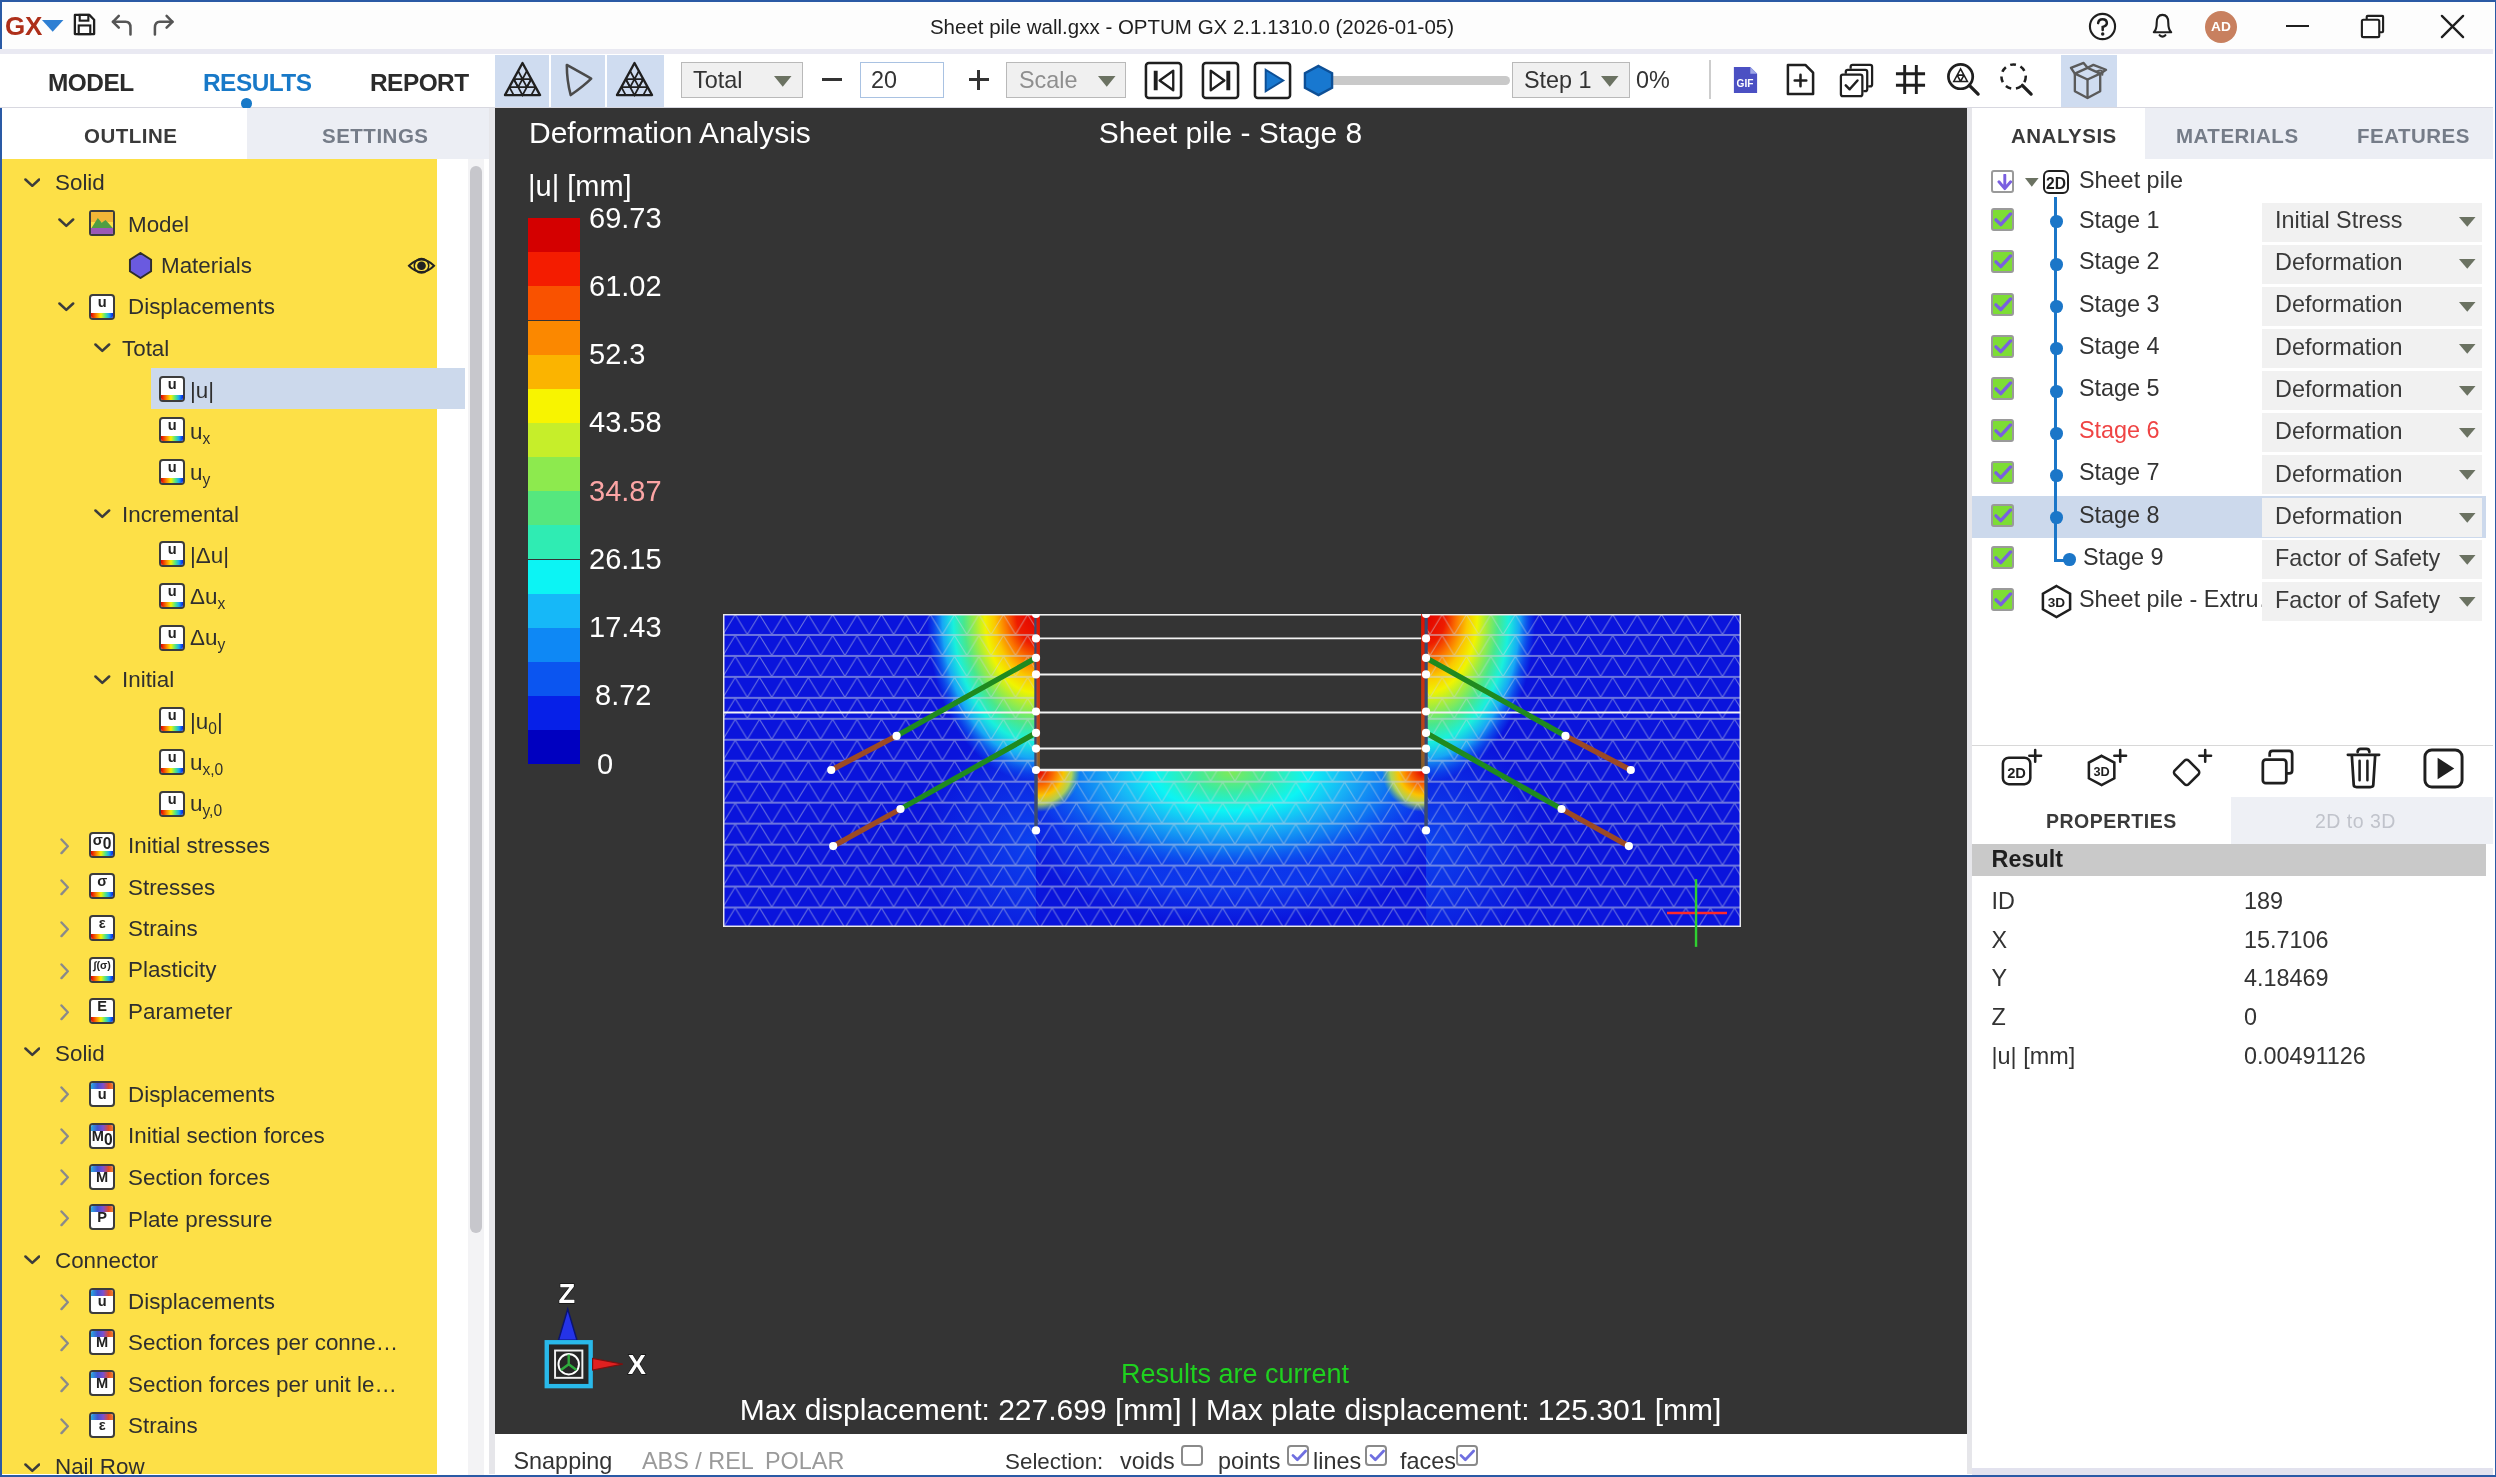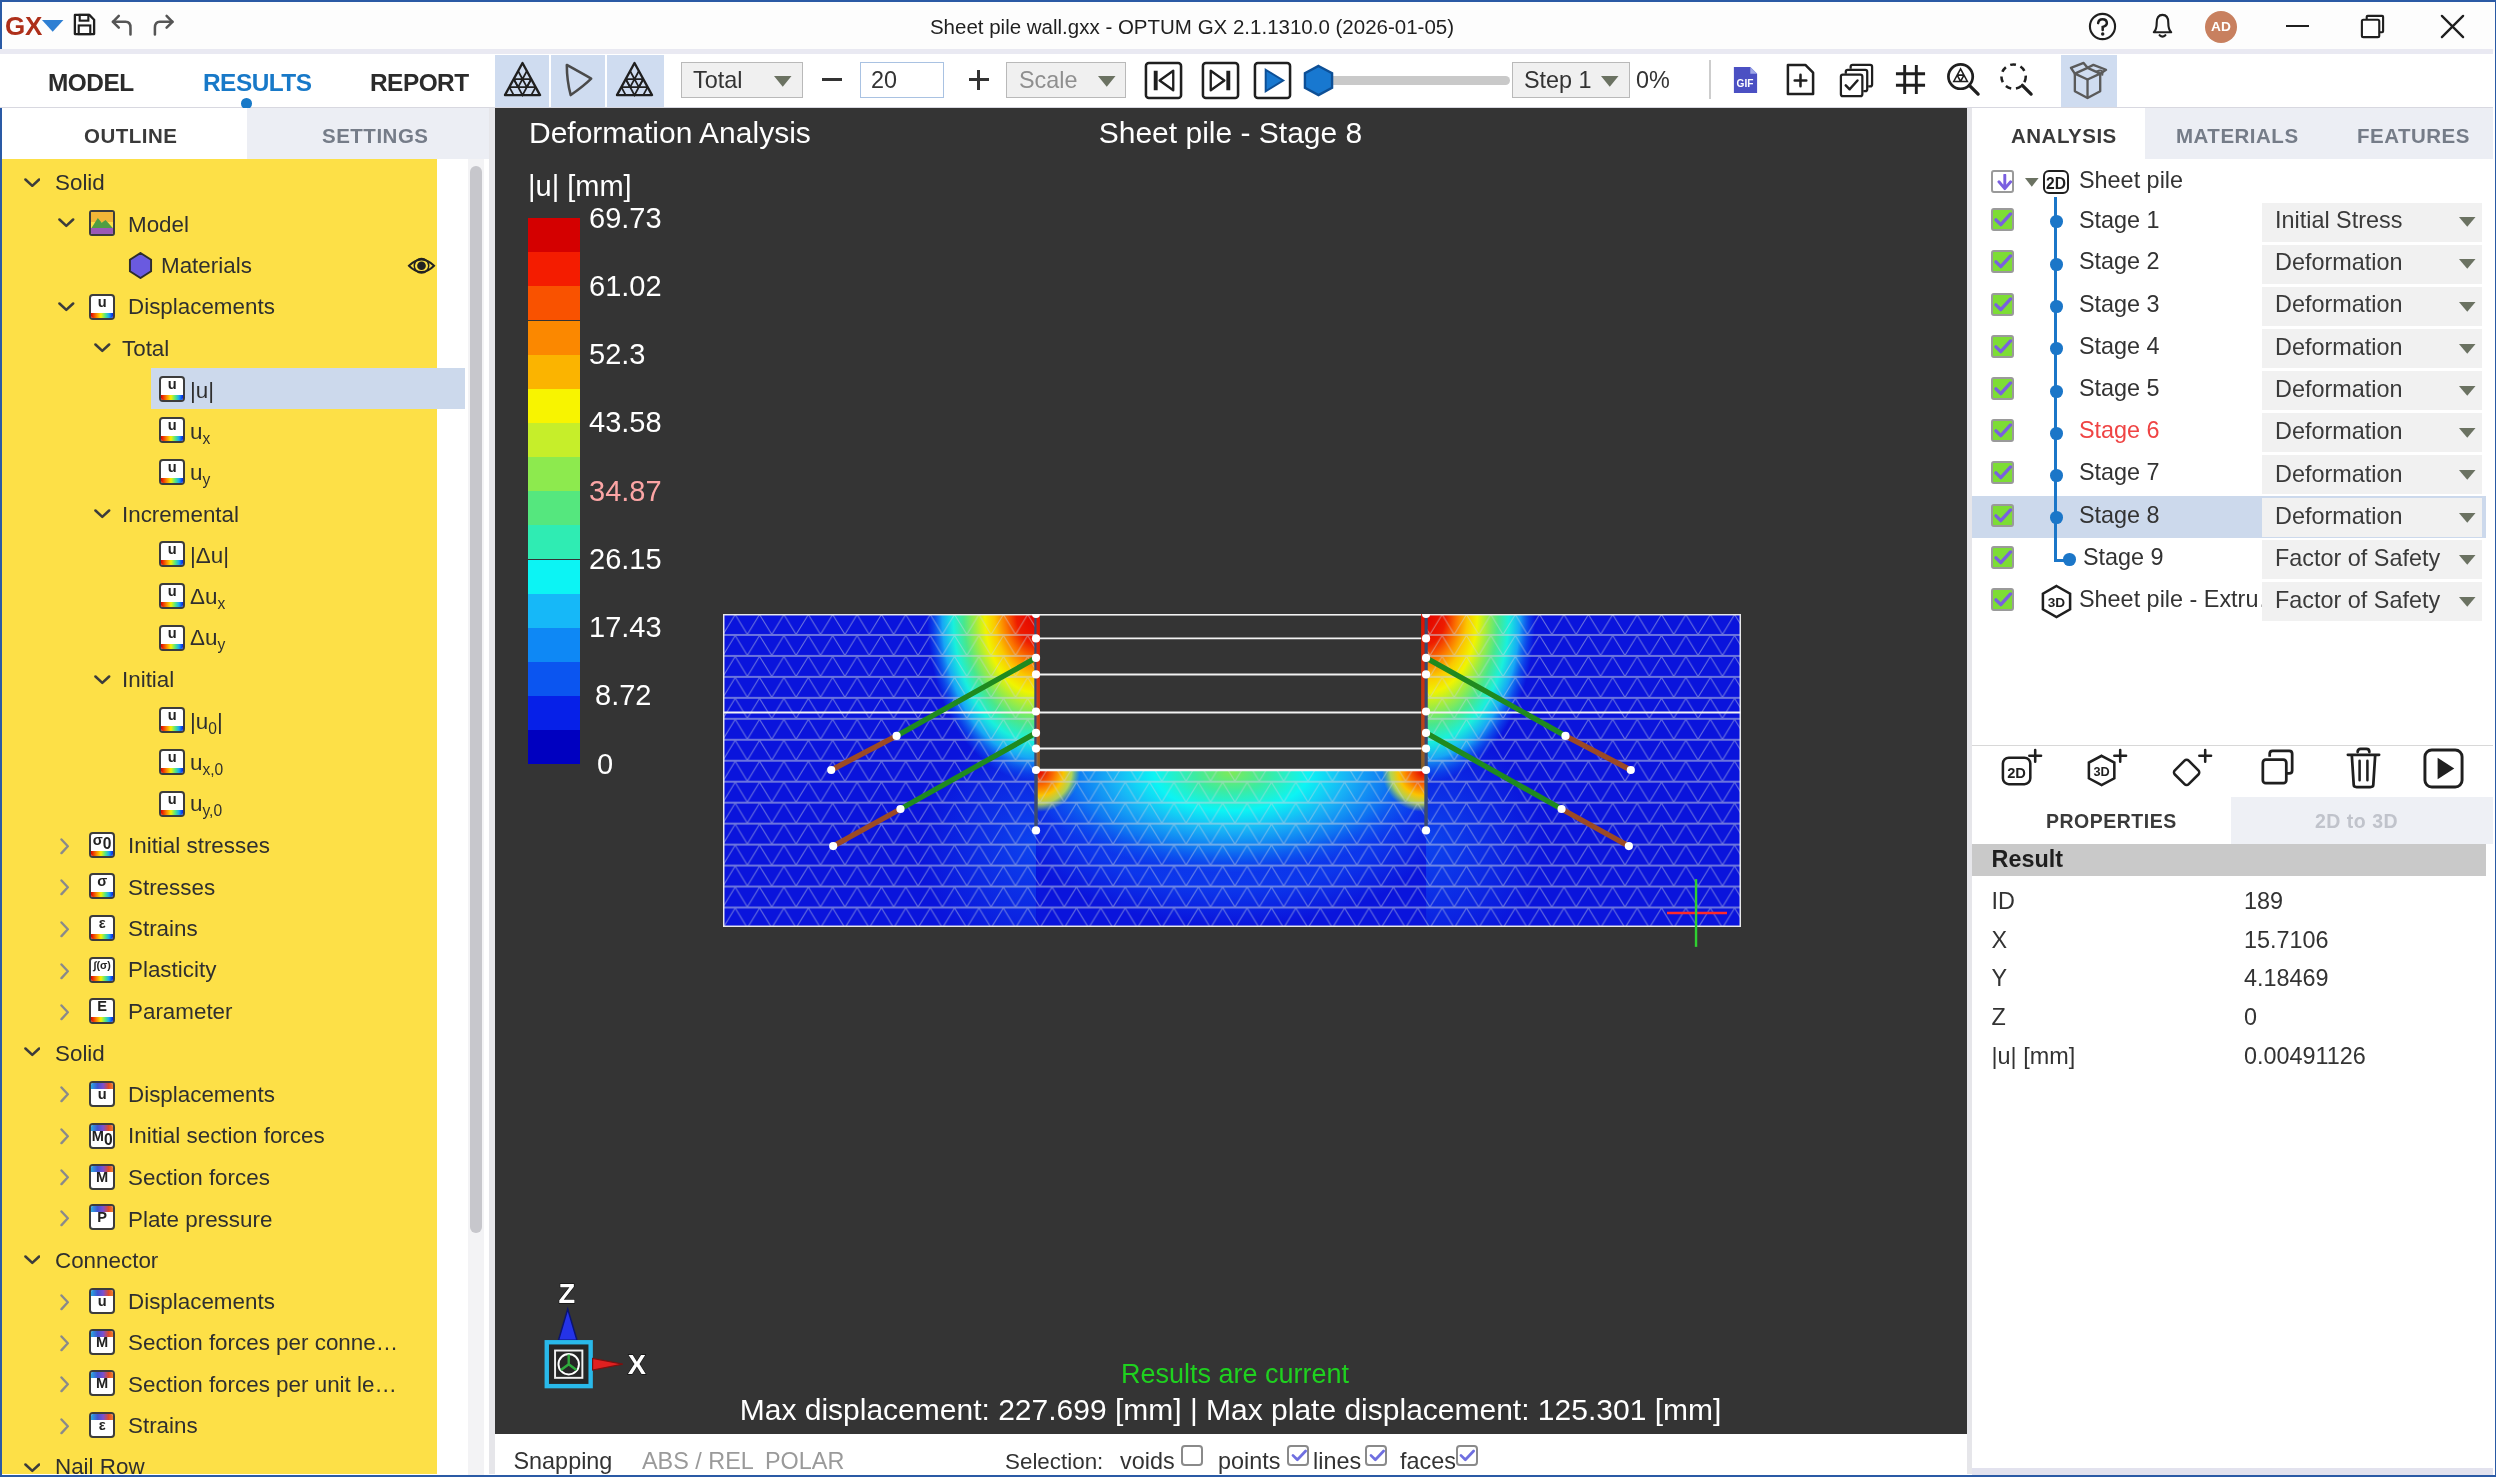--- a/index.html
+++ b/index.html
@@ -775,21 +775,21 @@
       <path d="M9,9 L11,40 Q11,42 14,42 H28 Q31,42 31,40 L33,9" fill="none" stroke="#1f1f1f" stroke-width="2.8" stroke-linejoin="round"></path>
       <path d="M17,15 V35 M25,15 V35" stroke="#1f1f1f" stroke-width="2.6" stroke-linecap="round"></path>
     </svg>
 <svg class="abs" style="left:450px;top:639px;" width="43" height="43" viewBox="0 0 44 44">
       <rect x="3" y="3" width="38" height="38" rx="7" fill="none" stroke="#1f1f1f" stroke-width="3"></rect>
       <polygon points="16,11 33,22 16,33" fill="#1f1f1f"></polygon>
     </svg>
 <div class="abs" style="left:0;top:689px;width:521px;height:47px;background:#eef0f5;"></div>
 <div class="abs" style="left:0;top:689px;width:259px;height:47px;background:#fff;"></div>
 <div class="abs" style="left:74px;top:702px;font-size:19.5px;font-weight:bold;letter-spacing:0.5px;color:#3a3a3a;">PROPERTIES</div>
-<div class="abs" style="left:343px;top:702px;font-size:19.5px;font-weight:bold;letter-spacing:0.5px;color:#c0c3cb;">2D to 3D</div>
+<div class="abs" style="left:343px;top:702px;font-size:19.5px;font-weight:normal;letter-spacing:0.5px;color:#c0c3cb;">2D to 3D</div>
 <div class="abs" style="left:0;top:736px;width:514px;height:32px;background:#c9c9c9;"></div>
 <div class="abs" style="left:19.5px;top:738px;font-size:23.4px;font-weight:bold;color:#1f1f1f;">Result</div>
 <div class="abs" style="left:19.5px;top:780px;font-size:23.4px;color:#333;">ID</div>
 <div class="abs" style="left:272px;top:780px;font-size:23.4px;color:#333;">189</div>
 <div class="abs" style="left:19.5px;top:819px;font-size:23.4px;color:#333;">X</div>
 <div class="abs" style="left:272px;top:819px;font-size:23.4px;color:#333;">15.7106</div>
 <div class="abs" style="left:19.5px;top:857px;font-size:23.4px;color:#333;">Y</div>
 <div class="abs" style="left:272px;top:857px;font-size:23.4px;color:#333;">4.18469</div>
 <div class="abs" style="left:19.5px;top:896px;font-size:23.4px;color:#333;">Z</div>
 <div class="abs" style="left:272px;top:896px;font-size:23.4px;color:#333;">0</div>

